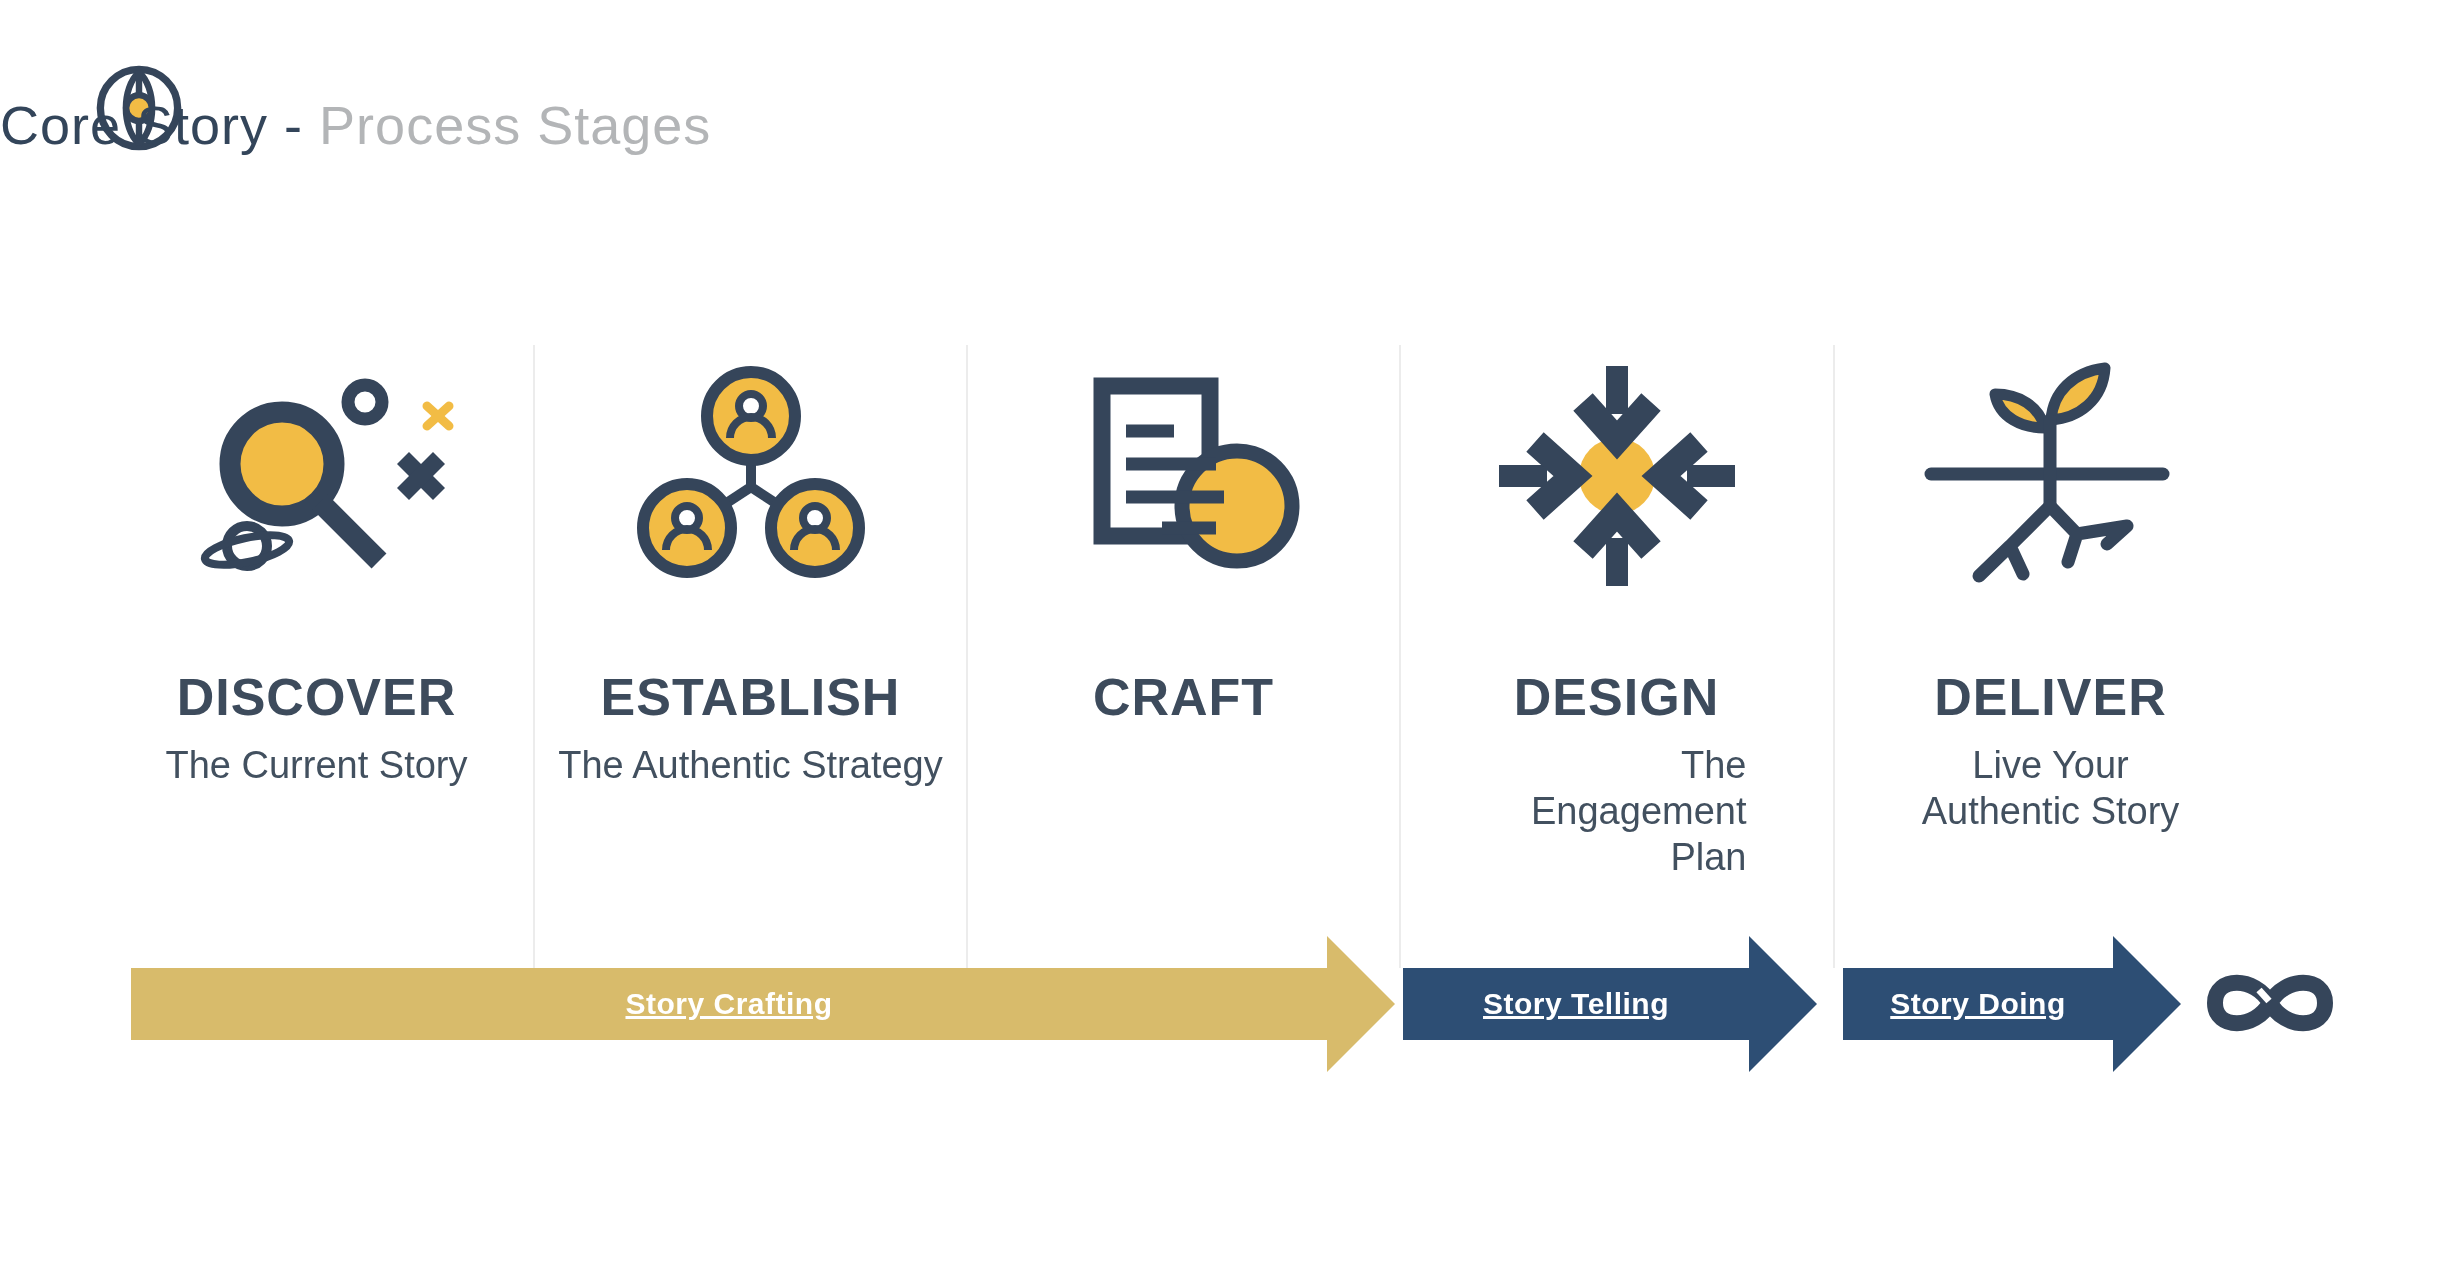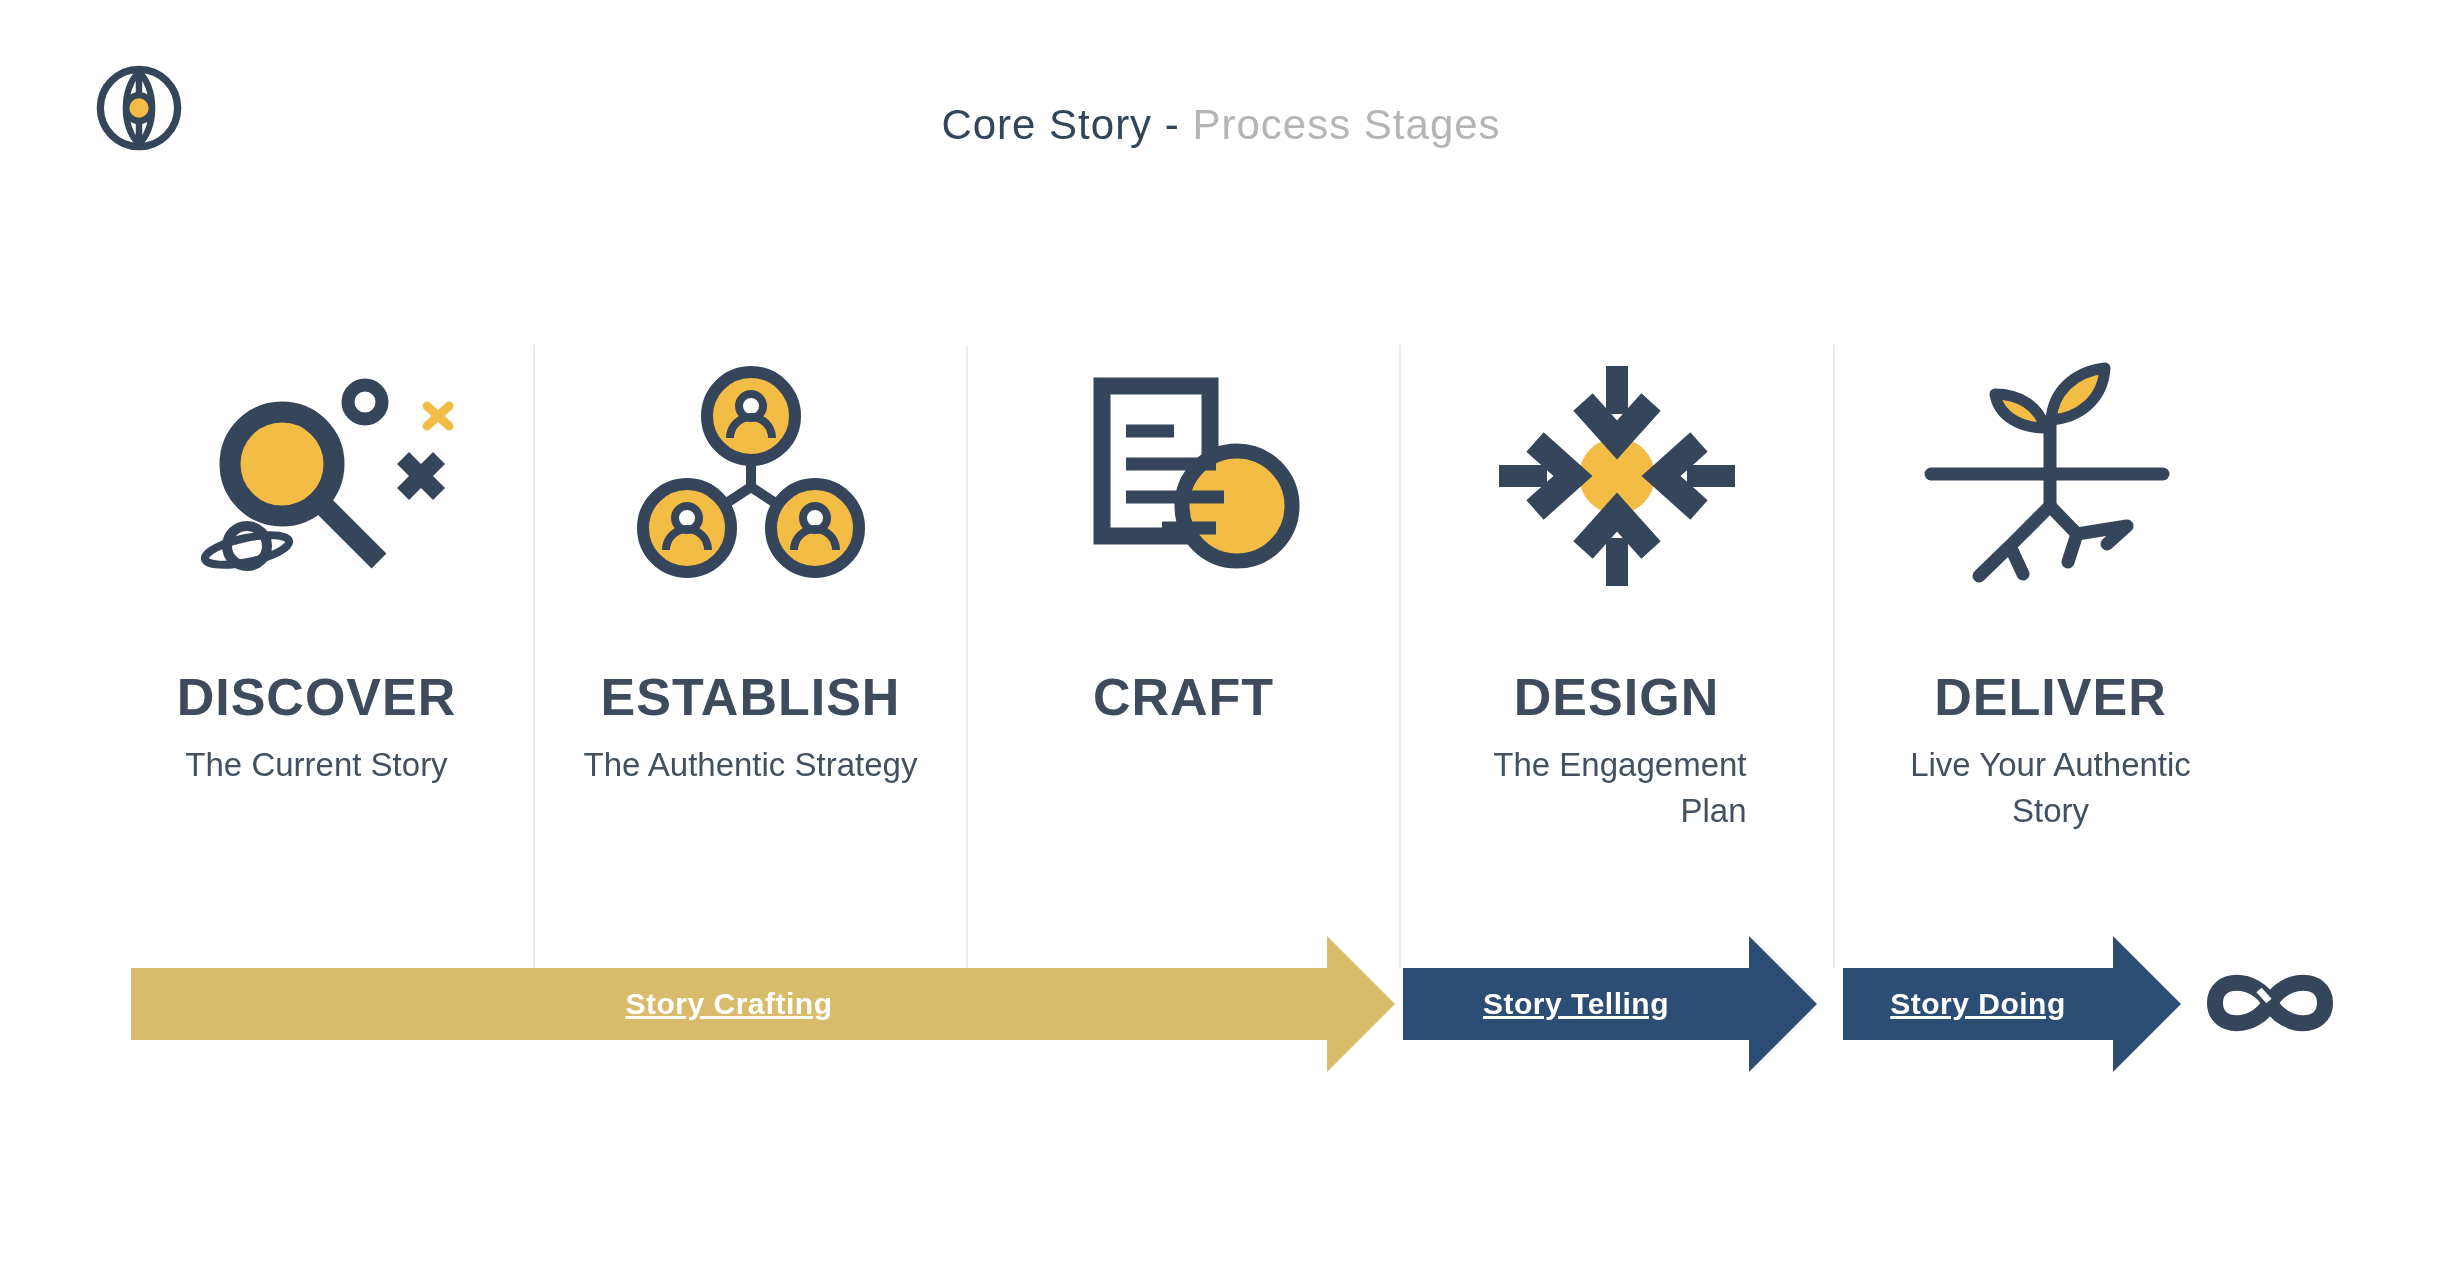--- a/index.html
+++ b/index.html
@@ -1,34 +1,34 @@
 <!DOCTYPE html>
 <html><head>
 <meta charset="utf-8">
 <style>
   html,body{margin:0;padding:0;background:#ffffff;}
   body{font-family:"Liberation Sans", sans-serif; -webkit-font-smoothing:antialiased;}
   .slide{position:relative;width:2442px;height:1282px;background:#ffffff;overflow:hidden;}
 
   
   .logo{position:absolute;left:93px;top:62px;width:92px;height:92px;}
-  .title{position:absolute;left:0;top:88px;width:2442px;text-align:center;
-         font-size:42px;font-weight:500;letter-spacing:1px;line-height:74px;}
+  .title{position:absolute;left:0;top:88px;width:2442px;
+         font-size:54px;font-weight:500;letter-spacing:1px;line-height:74px;}
   .title .t-dark{color:#33455A;}
   .title .t-light{color:#B3B5B7;}
 
   
   .divider{position:absolute;top:345px;height:623px;width:2px;background:#ECECEC;}
 
   
   .stage{position:absolute;top:354px;width:433px;display:flex;flex-direction:column;align-items:center;}
   .stage .icon-box{height:244px;display:flex;align-items:center;justify-content:center;}
   .stage h2{margin:70px 0 0 0;font-size:52px;line-height:58px;font-weight:700;
             color:#3D4B5C;letter-spacing:1px;text-align:center;}
-  .stage .sub{margin-top:16px;font-size:33px;line-height:46px;font-weight:400;
+  .stage .sub{margin-top:16px;font-size:38px;line-height:46px;font-weight:400;
               color:#42505F;text-align:center;}
   .sub.w-design{max-width:260px;text-align:right;}
   .sub.w-deliver{max-width:320px;}
 
   
   .arrow-body{position:absolute;top:968px;height:72px;}
   .arrow-head{position:absolute;top:936px;width:0;height:0;
               border-top:68px solid transparent;border-bottom:68px solid transparent;}
   .arrow-label{position:absolute;top:968px;height:72px;display:flex;align-items:center;
                justify-content:center;color:#ffffff;font-size:30px;font-weight:700;letter-spacing:0.5px;text-decoration:underline;}

